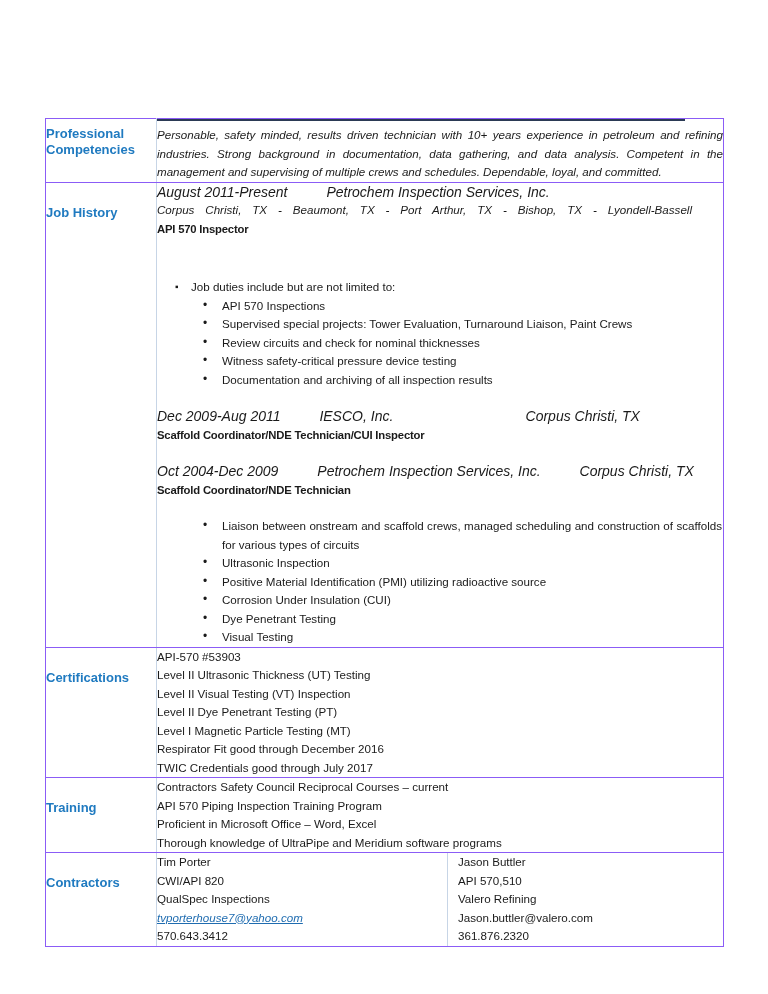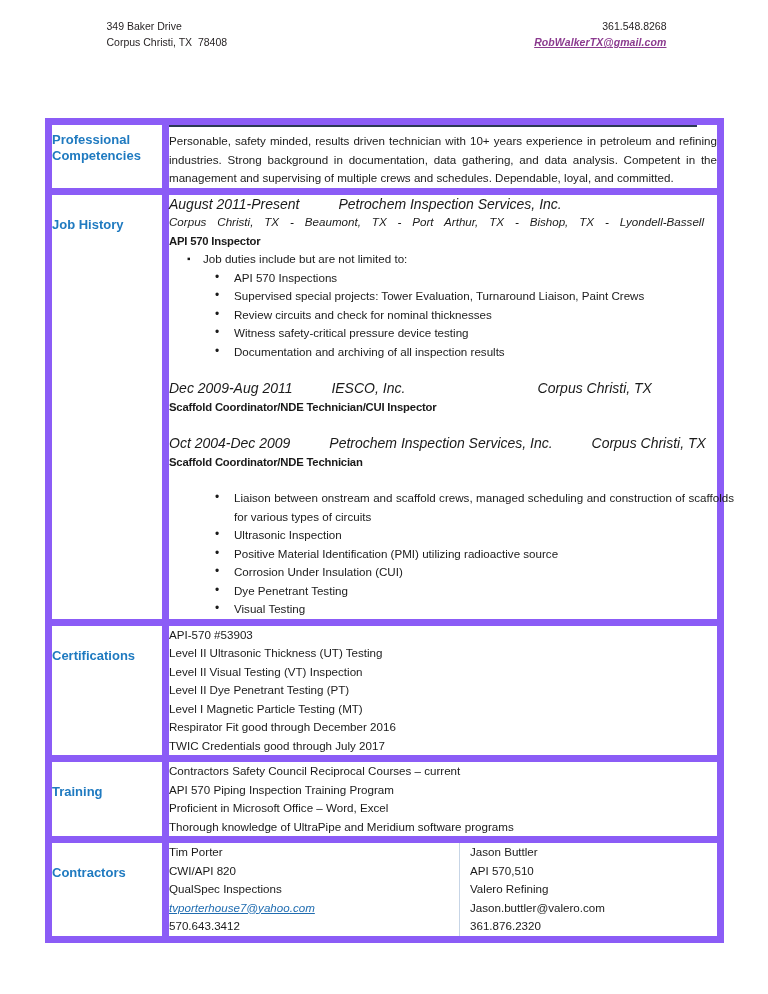--- a/index.html
+++ b/index.html
@@ -76,21 +76,21 @@
   .resume-table {
     position: absolute;
     left: 45px;
     top: 118px;
     width: 679px;
     border-collapse: collapse;
     table-layout: fixed;
   }
   .resume-table td {
     vertical-align: top;
-    border: 7px solid #8b5cf6;
+    border: 1px solid #8b5cf6;
     padding: 0;
   }
   .label-cell {
     width: 110px;
     padding: 20px 8px 10px 10px;
     border-right: 1px solid #c7d5e6 !important;
   }
   .label-cell.no-top-pad { padding-top: 22px; }
   .section-label {
     color: #1f7ac0;
@@ -105,21 +105,21 @@
     color: #1a1a1a;
   }
 
   .top-rule {
     height: 2px;
     background: #2b3a55;
     margin: 0 0 5px 0;
     width: 528px;
   }
 
-  .para-justify { text-align: justify; }
+  .para-justify { text-align: justify; font-style: italic; }
 
   
   .job-date-line {
     font-style: italic;
     white-space: pre;
     font-size: 14px;
   }
   .job-loc-line {
     font-style: italic;
     font-size: 11.6px;
@@ -135,20 +135,21 @@
   .spacer-line { height: 18px; }
 
   ul.lvl1 {
     margin: 0;
     padding-left: 18px;
     list-style: none;
   }
   ul.lvl1 > li {
     position: relative;
     padding-left: 16px;
+    margin-top: 40px;
   }
   ul.lvl1 > li::before {
     content: "\25AA";
     position: absolute;
     left: 0;
     top: -0.5px;
     font-size: 10px;
   }
   ul.lvl2 {
     margin: 0;
@@ -193,32 +194,20 @@
     color: #1f6cb0;
     font-style: italic;
     text-decoration: underline;
   }
 </style>
 </head>
 <body>
 
 <div class="page">
 
-  <div class="contact-header">
-    <div class="contact-inner">
-      <div class="contact-left">
-        <div class="contact-line">349 Baker Drive</div>
-        <div class="contact-line">Corpus Christi, TX  78408</div>
-      </div>
-      <div class="contact-right">
-        <div class="contact-line">361.548.8268</div>
-        <div class="contact-line email-top">RobWalkerTX@gmail.com</div>
-      </div>
-    </div>
-  </div>
 
 
   <table class="resume-table">
     <tbody>
 
       <tr>
         <td class="label-cell">
           <div class="top-rule" style="visibility:hidden;height:2px;width:1px;"></div>
           <div class="section-label">Professional Competencies</div>
         </td>

